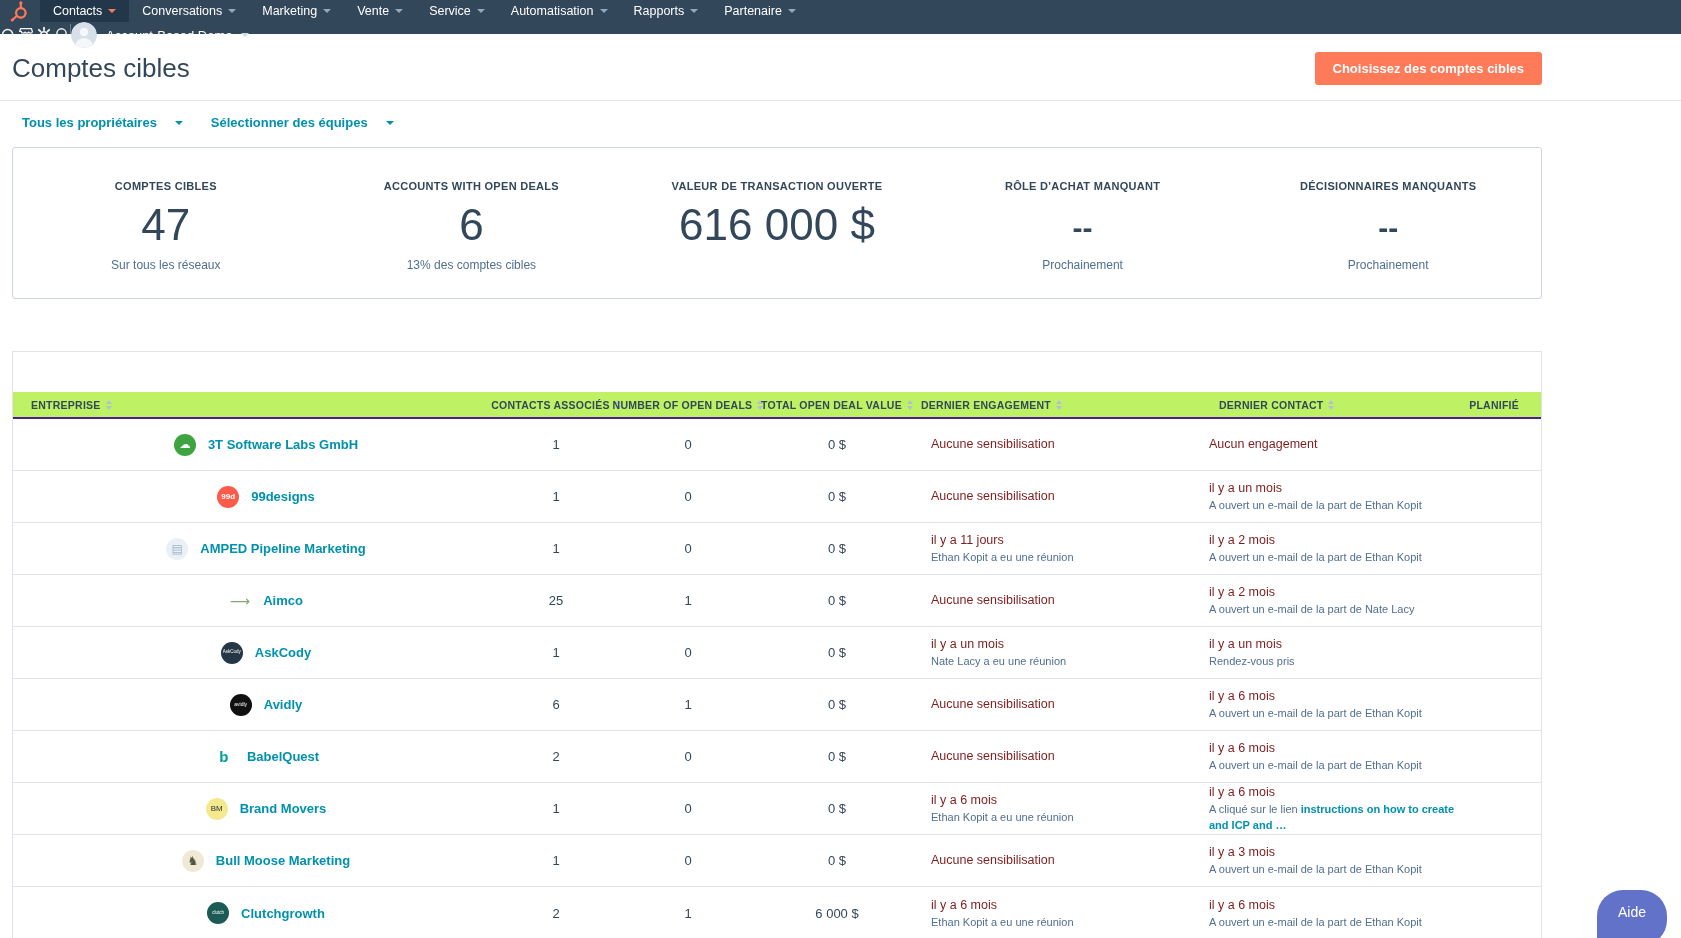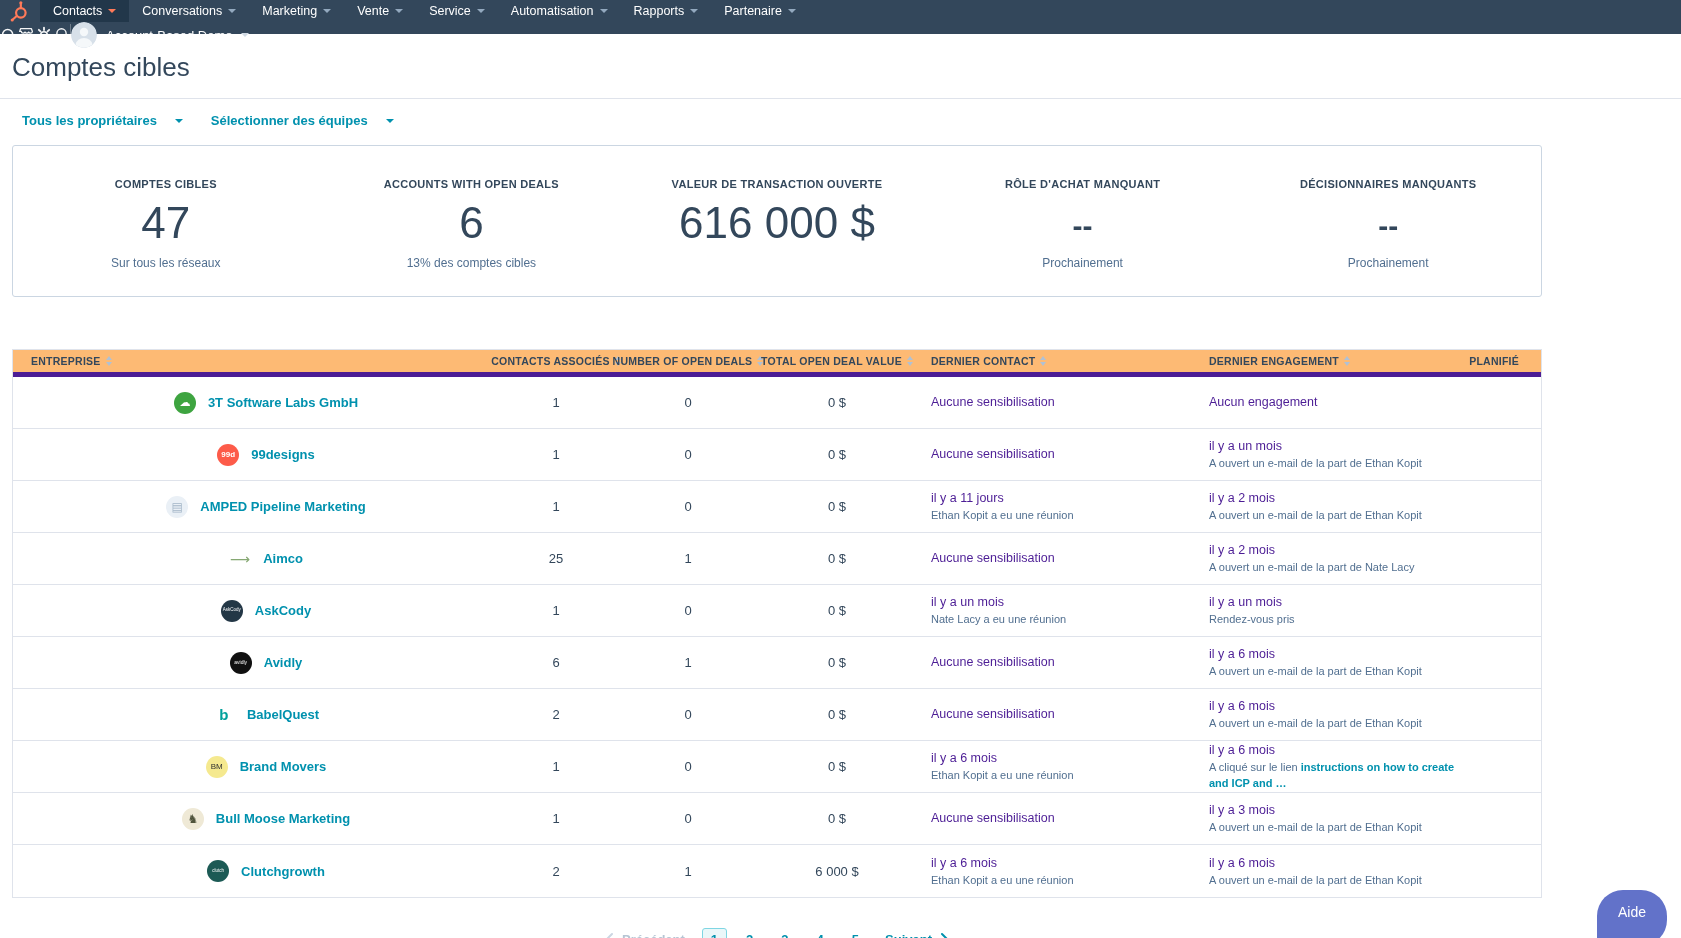--- a/index.html
+++ b/index.html
@@ -37,41 +37,41 @@
   
   .stats-card { width:1530px; margin:5px 0 0 12px; background:#fff; border:1px solid #cbd6e2; border-radius:3px; display:grid; grid-template-columns:repeat(5,1fr); padding:32px 0 26px; }
   .stat { text-align:center; }
   .stat-label { font-size:11px; font-weight:600; letter-spacing:.3px; color:#33475b; }
   .stat-value { font-size:44px; font-weight:300; color:#33475b; margin-top:10px; line-height:1.05; }
   .stat-value.dashes { font-size:30px; font-weight:600; padding:10px 0 4px; }
   .stat-sub { font-size:12px; color:#516f90; margin-top:10px; min-height:1px; }
   
   .table-card { width:1530px; margin:52px 0 0 12px; border:1px solid #dfe3eb; background:#fff; }
   .thead, .tr { display:grid; grid-template-columns:488px 110px 154px 144px 288px 274px 72px; }
-  .thead { height:27px; background:#fdba74; border-bottom:5px solid #4c1d95; }
+  .thead { height:27px; background:#bef264; border-bottom:2px solid #4c1d95;margin-top:40px; }
   .th { display:flex; align-items:center; font-size:10.5px; font-weight:600; letter-spacing:.25px; color:#33475b; white-space:nowrap; cursor:pointer; }
   .th.col1 { padding-left:18px; }
   .th.col2,.th.col3,.th.col4 { justify-content:center; }
   .th.col5 { padding-left:22px; }
   .th.col6 { padding-left:12px; }
   .th.col7 { justify-content:flex-end; padding-right:24px;align-items:center; }
   .sort { display:inline-flex; flex-direction:column; gap:2px; margin-left:5px; }
   .sort i { width:0; height:0; border-left:3.5px solid transparent; border-right:3.5px solid transparent; }
   .s-up { border-bottom:4px solid #b0c1d4; }
   .s-dn { border-top:4px solid #b0c1d4; }
   .tr { height:52px; }
   .tr:not(:last-child) { border-bottom:1px solid #dfe3eb; }
   .td { display:flex; flex-direction:column; justify-content:center; }
   .td.col1 { flex-direction:row; align-items:center; gap:12px; padding-left:18px; }
   .td.col2,.td.col3,.td.col4 { align-items:center; font-size:13px; color:#33475b; }
   .td.col5 { padding-left:22px; }
   .td.col6 { padding-left:12px; }
   .logo { width:22px; height:22px; border-radius:50%; display:flex; align-items:center; justify-content:center; flex-shrink:0; overflow:hidden; line-height:1; text-align:center; }
   .company { font-size:13px; font-weight:600; color:#0091ae; text-decoration:none; cursor:pointer; }
-  .primary { font-size:12.5px; color:#4c1d95; line-height:1.5; }
+  .primary { font-size:12.5px; color:#7f1d1d; line-height:1.5; }
   .secondary { font-size:11px; color:#516f90; line-height:1.45; }
   .eng-link { color:#0091ae; font-weight:600; text-decoration:none; cursor:pointer; }
   
   .pagination { width:1530px; margin-left:12px; margin-top:30px; display:flex; align-items:center; justify-content:center; }
   .pg-chevron { display:flex; align-items:center; cursor:pointer; }
   .pg-chevron.prev { color:#cbd6e2; }
   .pg-chevron.next { color:#0091ae; }
   .pg-prev { color:#b6c5d4; font-size:13px; font-weight:600; margin:0 12px 0 8px; cursor:pointer; }
   .pg-next { color:#0091ae; font-size:13px; font-weight:700; margin:0 8px 0 12px; cursor:pointer; }
   .page-numbers { display:flex; align-items:center; }
@@ -184,20 +184,21 @@
       </span>
       <span class="account-name">Account-Based Demo</span>
       <span class="caret"></span>
     </span>
   </div>
 </nav>
 
 <div class="page-head-wrap">
   <div class="page-head">
     <h1 class="page-title">Comptes cibles</h1>
+    <button class="cta-btn">Choisissez des comptes cibles</button>
   </div>
 </div>
 
 <div class="filters">
   <span class="filter">
     <span>Tous les propriétaires</span>
     <span class="caret"></span>
   </span>
   <span class="filter">
     <span>Sélectionner des équipes</span>
@@ -264,30 +265,30 @@
   </div>
 
   <div class="th col4">
     <span>TOTAL OPEN DEAL VALUE</span>
     <span class="sort">
           <i class="s-up"></i>
           <i class="s-dn"></i>
         </span>
   </div>
 
-  <div class="th col5">
-    <span>DERNIER CONTACT</span>
+  <div class="th col6">
+    <span>DERNIER ENGAGEMENT</span>
     <span class="sort">
           <i class="s-up"></i>
           <i class="s-dn"></i>
         </span>
   </div>
 
-  <div class="th col6">
-    <span>DERNIER ENGAGEMENT</span>
+  <div class="th col5">
+    <span>DERNIER CONTACT</span>
     <span class="sort">
           <i class="s-up"></i>
           <i class="s-dn"></i>
         </span>
   </div>
 
   <div class="th col7">
     <span>PLANIFIÉ</span>
 
   </div>

